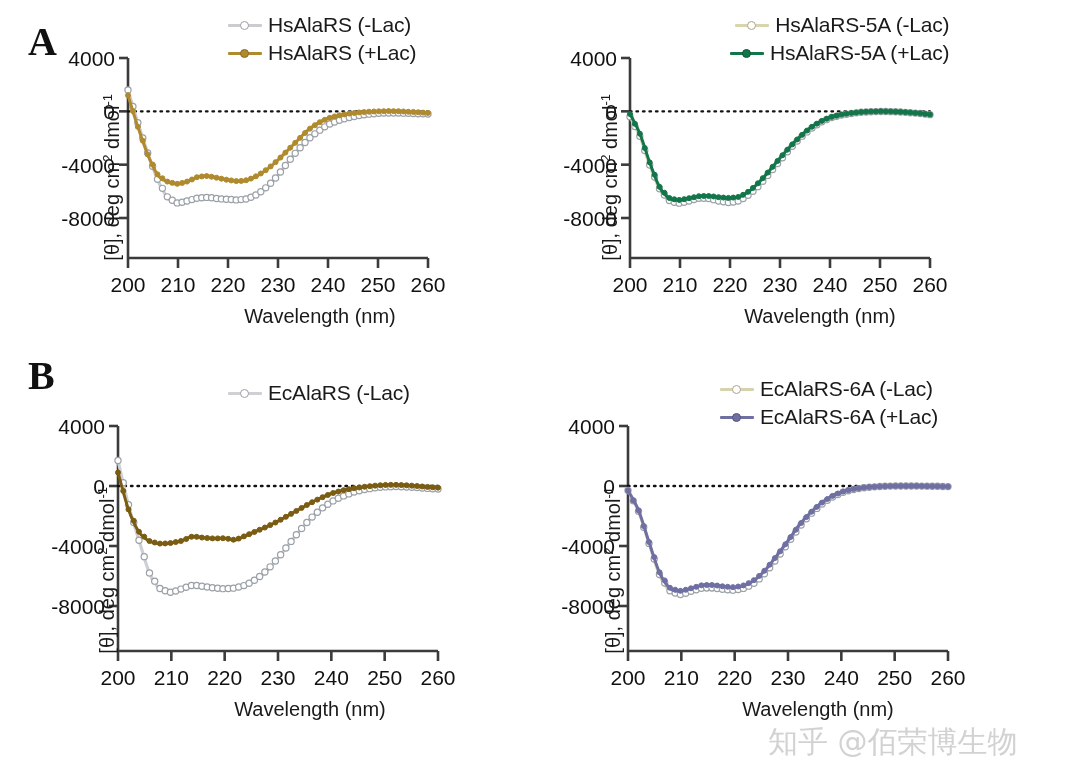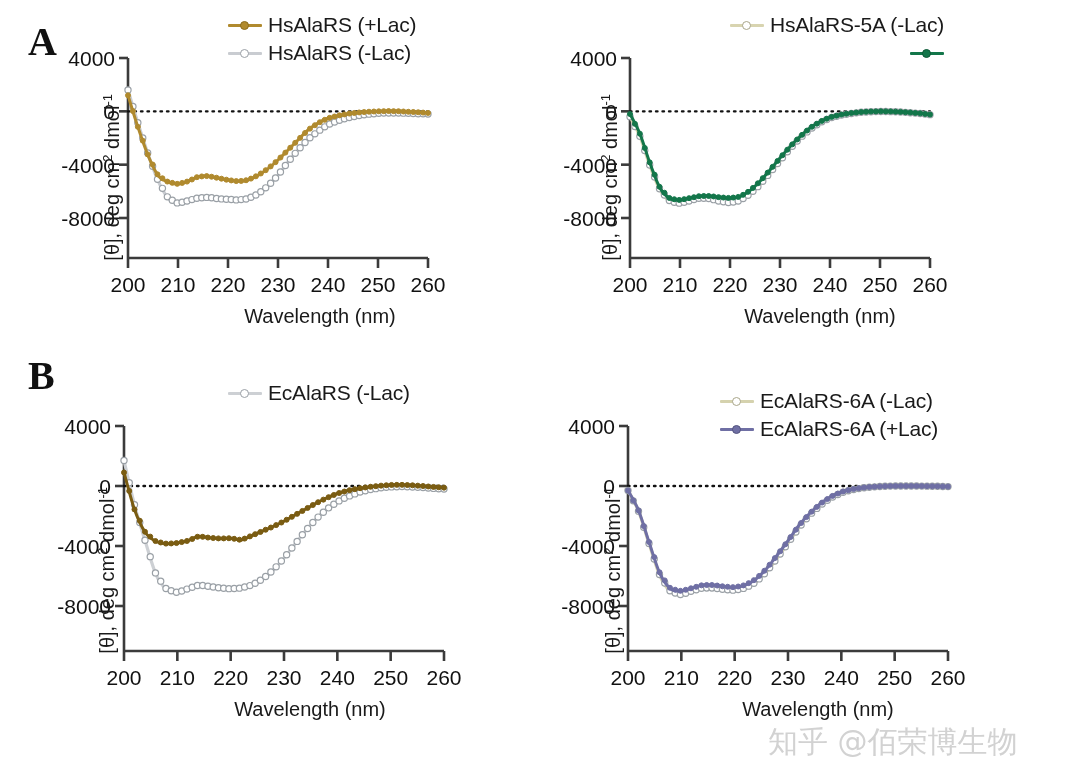--- a/index.html
+++ b/index.html
@@ -63,31 +63,31 @@
 
 <div class="figure">
 
   <div class="panel-letter" id="letter-A">A</div>
   <div class="panel-letter" id="letter-B">B</div>
 
   <div class="panel" id="p-a-left" style="left:0px;top:0px;width:540px;height:340px;">
     <div class="legend" style="left:228px;top:12px;">
       <div class="legend-row">
         <span class="legend-swatch">
+            <i class="lseg" style="background:#c9ccd1"></i>
+            <i class="ldot" style="border-color:#9aa0a6"></i>
+          </span>
+        <span class="legend-label">HsAlaRS (-Lac)</span>
+      </div>
+      <div class="legend-row">
+        <span class="legend-swatch">
             <i class="lseg" style="background:#b08a2e"></i>
             <i class="ldot" style="border-color:#8a6c1f;background:#b08a2e"></i>
           </span>
         <span class="legend-label">HsAlaRS (+Lac)</span>
-      </div>
-      <div class="legend-row">
-        <span class="legend-swatch">
-            <i class="lseg" style="background:#c9ccd1"></i>
-            <i class="ldot" style="border-color:#9aa0a6"></i>
-          </span>
-        <span class="legend-label">HsAlaRS (-Lac)</span>
       </div>
     </div>
     <div class="axis-ylabel" style="left:-3px;top:165px;width:230px;text-align:center;">
       [θ], deg cm<sup style="font-size:13px">2</sup> dmol<sup style="font-size:13px">-1</sup>
     </div>
     <svg id="svg-a-left" width="540" height="340">
         <line x1="128" y1="58" x2="128" y2="258" stroke="#3b3b3b" stroke-width="2.6"></line>
         <line x1="128" y1="258" x2="428" y2="258" stroke="#3b3b3b" stroke-width="2.6"></line>
         <line x1="119" y1="58" x2="128" y2="58" stroke="#3b3b3b" stroke-width="2.6"></line>
         <text x="115" y="66" text-anchor="end" class="tick-text">4000</text>
@@ -253,20 +253,21 @@
             <i class="lseg" style="background:#d8d4b0"></i>
             <i class="ldot" style="border-color:#a9a68a"></i>
           </span>
         <span class="legend-label">HsAlaRS-5A (-Lac)</span>
       </div>
       <div class="legend-row">
         <span class="legend-swatch">
             <i class="lseg" style="background:#13764a"></i>
             <i class="ldot" style="border-color:#0d5836;background:#13764a"></i>
           </span>
+        <span class="legend-label">HsAlaRS-5A (+Lac)</span>
       </div>
     </div>
     <div class="axis-ylabel" style="left:-45px;top:165px;width:230px;text-align:center;">
       [θ], deg cm<sup style="font-size:13px">2</sup> dmol<sup style="font-size:13px">-1</sup>
     </div>
     <svg id="svg-a-right" width="540" height="340">
         <line x1="90" y1="58" x2="90" y2="258" stroke="#3b3b3b" stroke-width="2.6"></line>
         <line x1="90" y1="258" x2="390" y2="258" stroke="#3b3b3b" stroke-width="2.6"></line>
         <line x1="81" y1="58" x2="90" y2="58" stroke="#3b3b3b" stroke-width="2.6"></line>
         <text x="77" y="66" text-anchor="end" class="tick-text">4000</text>
@@ -418,21 +419,21 @@
           <circle cx="370.3278688524591" cy="112.55956284153007" r="2.5" fill="#13764a" stroke="#13764a" stroke-width="1"></circle>
           <circle cx="375.2459016393442" cy="112.95300546448087" r="2.5" fill="#13764a" stroke="#13764a" stroke-width="1"></circle>
           <circle cx="380.16393442622956" cy="113.35300546448089" r="2.5" fill="#13764a" stroke="#13764a" stroke-width="1"></circle>
           <circle cx="385.08196721311464" cy="113.94316939890709" r="2.5" fill="#13764a" stroke="#13764a" stroke-width="1"></circle>
           <circle cx="390" cy="114.53333333333333" r="2.5" fill="#13764a" stroke="#13764a" stroke-width="1"></circle>
         </g>
       </svg>
     <div class="axis-xlabel" style="left:110px;top:305px;width:340px;">Wavelength (nm)</div>
   </div>
 
-  <div class="panel" id="p-b-left" style="left:0px;top:368px;width:540px;height:380px;padding-left:6px;">
+  <div class="panel" id="p-b-left" style="left:0px;top:368px;width:540px;height:380px;">
     <div class="legend" style="left:228px;top:12px;">
       <div class="legend-row">
         <span class="legend-swatch">
             <i class="lseg" style="background:#cdd0d4"></i>
             <i class="ldot" style="border-color:#9aa0a6"></i>
           </span>
         <span class="legend-label">EcAlaRS (-Lac)</span>
       </div>
     </div>
     <div class="axis-ylabel" style="left:-8px;top:190px;width:230px;text-align:center;">
@@ -592,21 +593,21 @@
           <circle cx="422.2622950819672" cy="118.47213114754098" r="2.5" fill="#7a5c12" stroke="#7a5c12" stroke-width="1"></circle>
           <circle cx="427.50819672131155" cy="118.91229508196722" r="2.5" fill="#7a5c12" stroke="#7a5c12" stroke-width="1"></circle>
           <circle cx="432.75409836065563" cy="119.2811475409836" r="2.5" fill="#7a5c12" stroke="#7a5c12" stroke-width="1"></circle>
           <circle cx="438" cy="119.65" r="2.5" fill="#7a5c12" stroke="#7a5c12" stroke-width="1"></circle>
         </g>
       </svg>
     <div class="axis-xlabel" style="left:140px;top:330px;width:340px;">Wavelength (nm)</div>
   </div>
 
   <div class="panel" id="p-b-right" style="left:540px;top:368px;width:540px;height:380px;">
-    <div class="legend" style="left:180px;top:20px;">
+    <div class="legend" style="left:180px;top:8px;">
       <div class="legend-row">
         <span class="legend-swatch">
             <i class="lseg" style="background:#d5d2ae"></i>
             <i class="ldot" style="border-color:#a9a68a"></i>
           </span>
         <span class="legend-label">EcAlaRS-6A (-Lac)</span>
       </div>
       <div class="legend-row">
         <span class="legend-swatch">
             <i class="lseg" style="background:#6f6fa4"></i>

